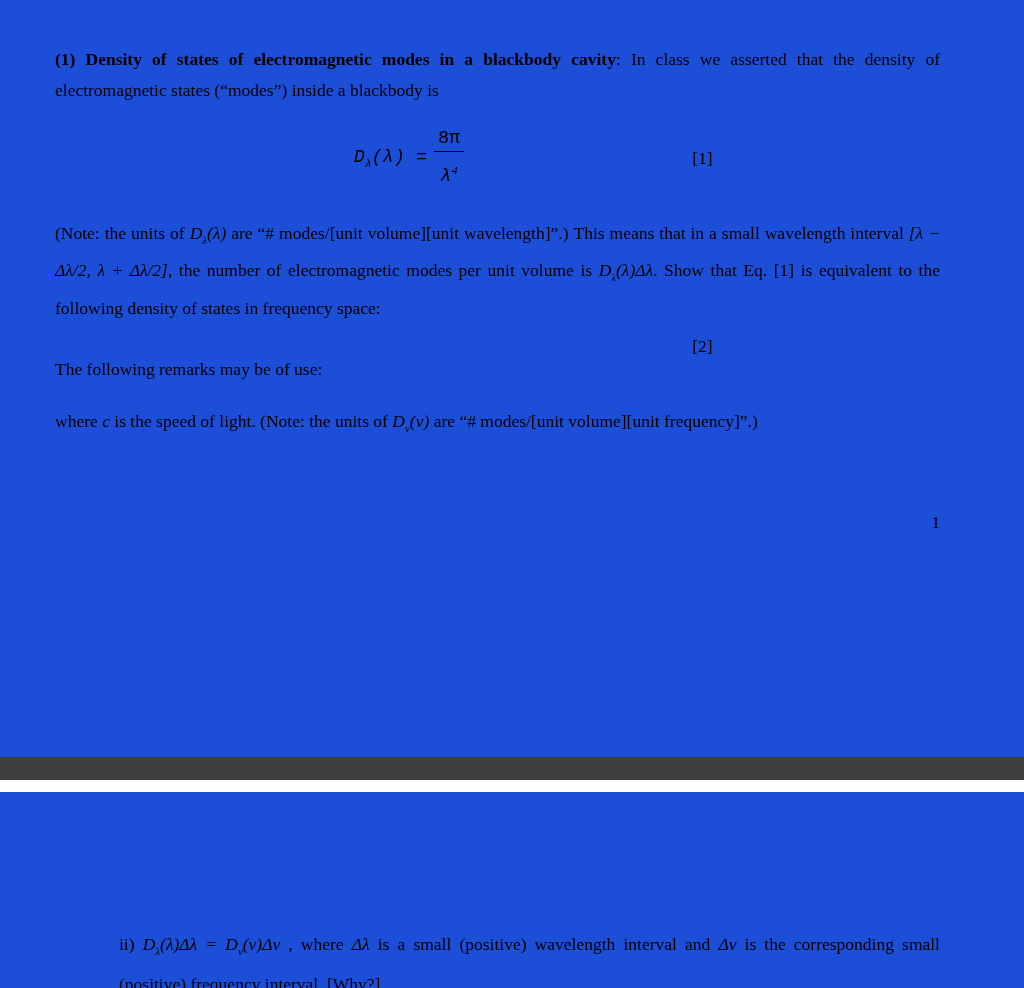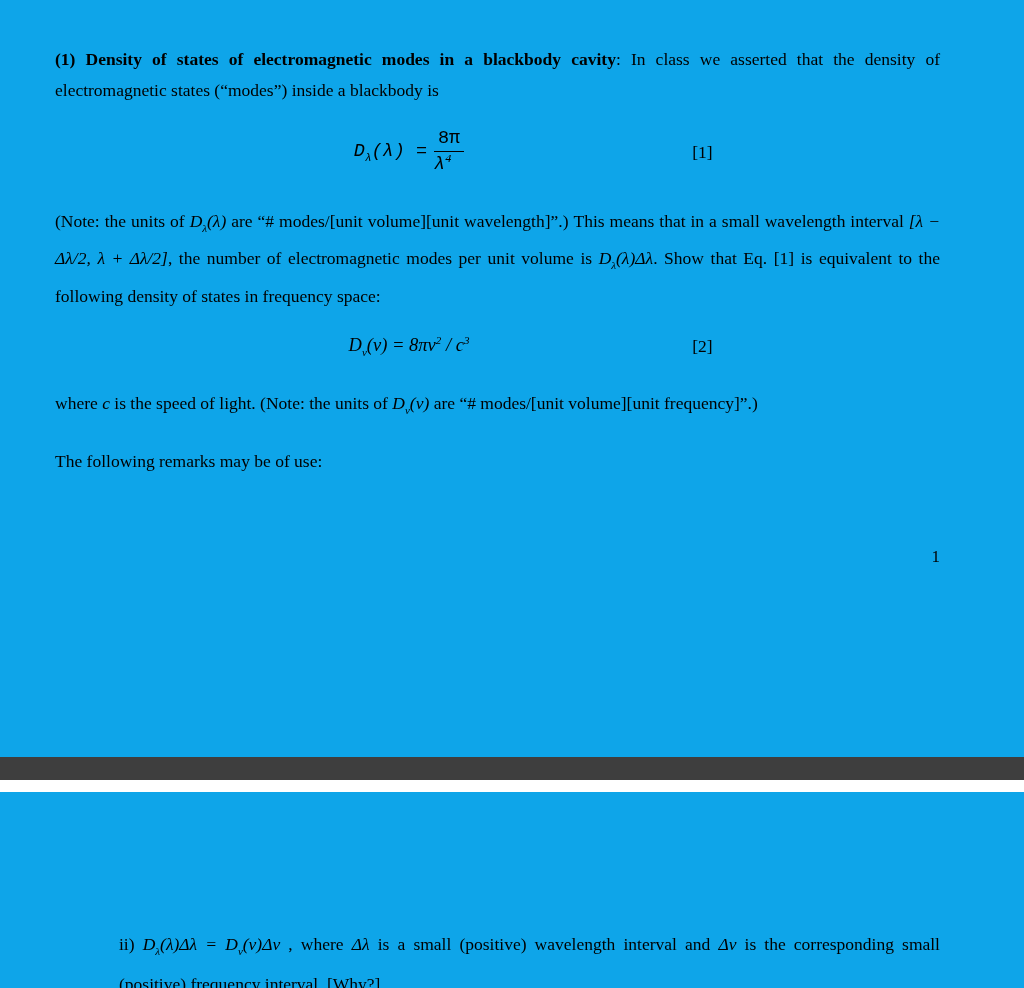--- a/index.html
+++ b/index.html
@@ -3,42 +3,42 @@
 <meta charset="utf-8">
 <style>
   * { box-sizing: border-box; }
   html, body { margin: 0; padding: 0; }
   body {
     width: 1024px; height: 988px;
     background: #ffffff; color: #000000;
     font-family: "Liberation Serif", serif;
     overflow: hidden;
   }
-  .page { width: 1024px; background: #0ea5e9; }
+  .page { width: 1024px; background: #1d4ed8; }
   .page1 { height: 757px; padding: 44px 84px 0 55px; overflow: hidden; }
   .page2 { height: 208px; padding: 136px 84px 12px 55px; overflow: hidden; margin-top: 12px; }
   .band  { width: 1024px; height: 23px; background: #3e3e3e; }
 
   .para { font-size: 17.5px; line-height: 31px; text-align: justify; margin: 0 0 21px 0; }
   .b { font-weight: bold; }
   .m { font-style: italic; }
   sub { font-size: 11px; font-style: italic; }
   sup { font-size: 11px; font-style: italic; }
 
   .eqrow { position: relative; margin: 22px 0 30px 0; }
   .eqinner { width: 80%; text-align: center; font-size: 18.5px; }
   .eq { display: inline-flex; align-items: center; gap: 7px; font-family: Liberation Mono, monospace; }
   .eqlabel {
     position: absolute; left: 72%; top: 50%;
     transform: translateY(-50%);
     font-size: 17.5px; font-style: normal;
   }
-  .frac { display: inline-block; vertical-align: middle; text-align: left; line-height: 1.15; }
+  .frac { display: inline-block; vertical-align: middle; text-align: center; line-height: 1.15; }
   .frac .num { display: block; padding: 0 4px 2px 4px; border-bottom: 1.4px solid #000; }
-  .frac .den { display: block; padding-top: 1px; }
+  .frac .den { display: block; padding-top: 1px; margin-top: 12px; }
 
   .item { font-size: 17.5px; line-height: 33px; margin: 0 0 0 64px; text-align: justify; }
   .pagenum { text-align: right; font-size: 17px; margin-top: 70px; }
 </style>
 </head>
 <body>
 
 <div class="page page1">
 
   <p class="para"><span class="b">(1) Density of states of electromagnetic modes in a blackbody cavity</span><span>: In class we asserted that the density of electromagnetic states (“modes”) inside a blackbody is</span></p>
@@ -52,29 +52,26 @@
             <span class="den"><span class="m">λ</span><sup>4</sup></span>
           </span>
       </span>
     </div>
     <span class="eqlabel">[1]</span>
   </div>
 
   <p class="para"><span>(Note: the units of </span><span class="m">D</span><sub>λ</sub><span class="m">(λ)</span><span> are “# modes/[unit volume][unit wavelength]”.) This means that in a small wavelength interval </span><span class="m">[λ − Δλ/2, λ + Δλ/2]</span><span>, the number of electromagnetic modes per unit volume is </span><span class="m">D</span><sub>λ</sub><span class="m">(λ)Δλ</span><span>.  Show that Eq. [1] is equivalent to the following density of states in frequency space:</span></p>
 
   <div class="eqrow">
-    <div class="eqinner">
-      <span><span class="m">D</span><sub>ν</sub><span class="m">(ν) = 8πν</span><sup>2</sup><span class="m"> / c</span><sup>3</sup></span>
-    </div>
     <span class="eqlabel">[2]</span>
   </div>
 
+  <p class="para">The following remarks may be of use:</p>
+
   <p class="para"><span>where </span><span class="m">c</span><span> is the speed of light.  (Note: the units of </span><span class="m">D</span><sub>ν</sub><span class="m">(ν)</span><span> are “# modes/[unit volume][unit frequency]”.)</span></p>
-
-  <p class="para">The following remarks may be of use:</p>
 
 
   <div class="pagenum">1</div>
 
 </div>
 
 <div class="band" style="background: rgb(62, 62, 62);"></div>
 
 <div class="page page2">
 

